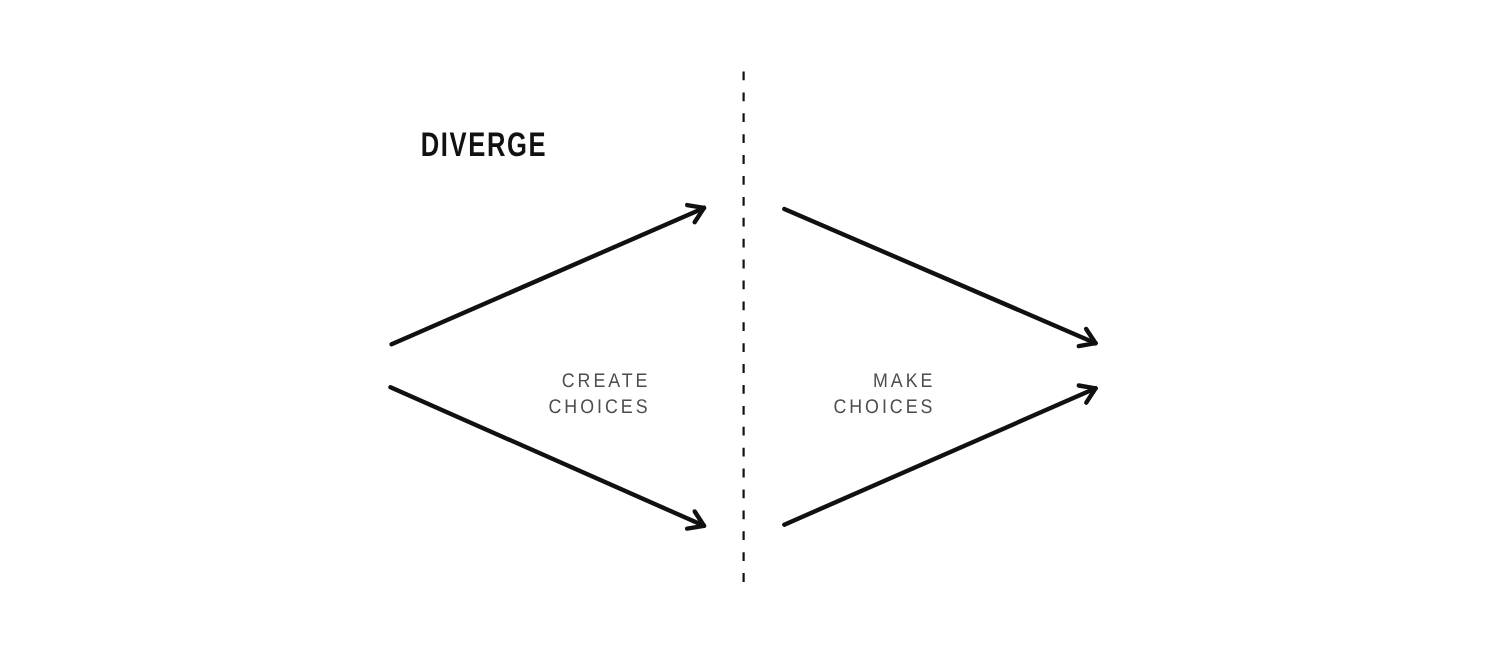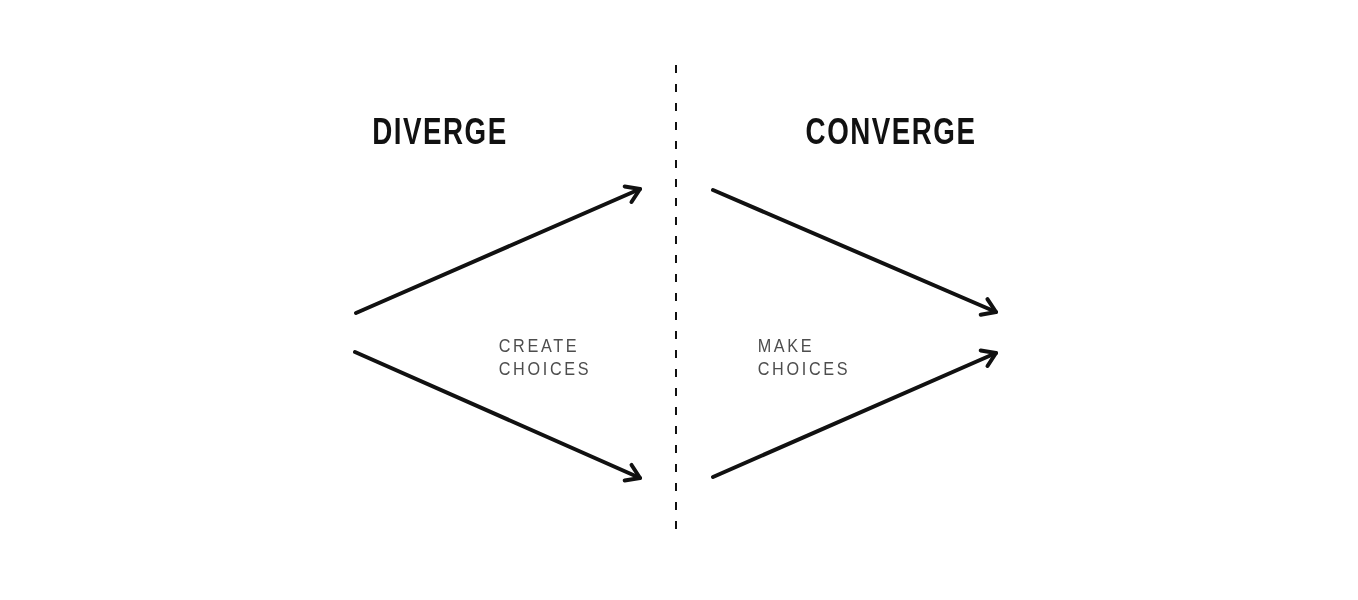--- a/index.html
+++ b/index.html
@@ -41,21 +41,21 @@
     stroke-width: 4;
     fill: none;
     stroke-linecap: round;
     stroke-linejoin: round;
   }
   .phase-title {
     position: absolute;
     top: 108px;
     transform: translateX(-50%);
     color: var(--ink);
-    font-size: 37px;
+    font-size: 31px;
     font-weight: 700;
     letter-spacing: 2px;
     line-height: 47px;
     white-space: nowrap;
   }
   .phase-title > span {
     display: inline-block;
     transform: scaleX(0.75);
     transform-origin: center;
   }
@@ -63,21 +63,21 @@
   .phase-title.right { left: 891px; }
   .caption {
     position: absolute;
     top: 312px;
     transform: translateX(-50%);
     color: var(--caption);
     font-size: 18px;
     font-weight: 400;
     letter-spacing: 3px;
     line-height: 23px;
-    text-align: left;
+    text-align: right;
     white-space: pre-line;
   }
   .caption > span {
     display: inline-block;
     transform: scaleX(0.9);
     transform-origin: center;
     white-space: pre-line;
   }
   .caption.left  { left: 545px; }
   .caption.right { left: 804px; }
@@ -100,23 +100,20 @@
     <line class="arrow-line" x1="355" y1="352" x2="640" y2="478" marker-end="url(#chevron)"></line>
 
     <line class="arrow-line" x1="713" y1="190" x2="996" y2="312" marker-end="url(#chevron)"></line>
     <line class="arrow-line" x1="713" y1="477" x2="996" y2="353" marker-end="url(#chevron)"></line>
   </svg>
 
   <div class="phase-title left">
     <span>DIVERGE</span>
   </div>
 
-  <div class="phase-title right">
-    <span>CONVERGE</span>
-  </div>
 
   <div class="caption left">
     <span>CREATE
 CHOICES</span>
   </div>
 
   <div class="caption right">
     <span>MAKE
 CHOICES</span>
   </div>

